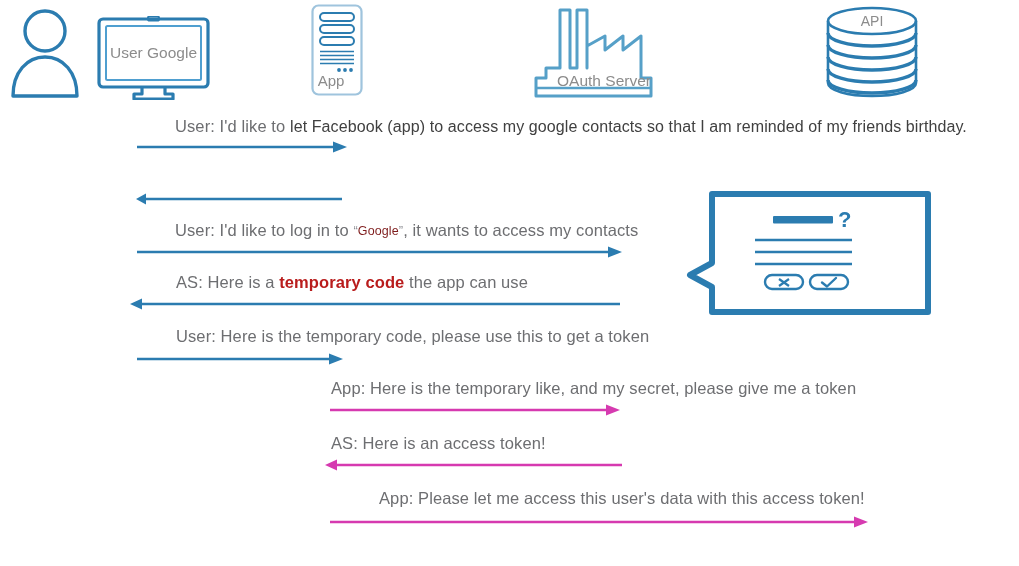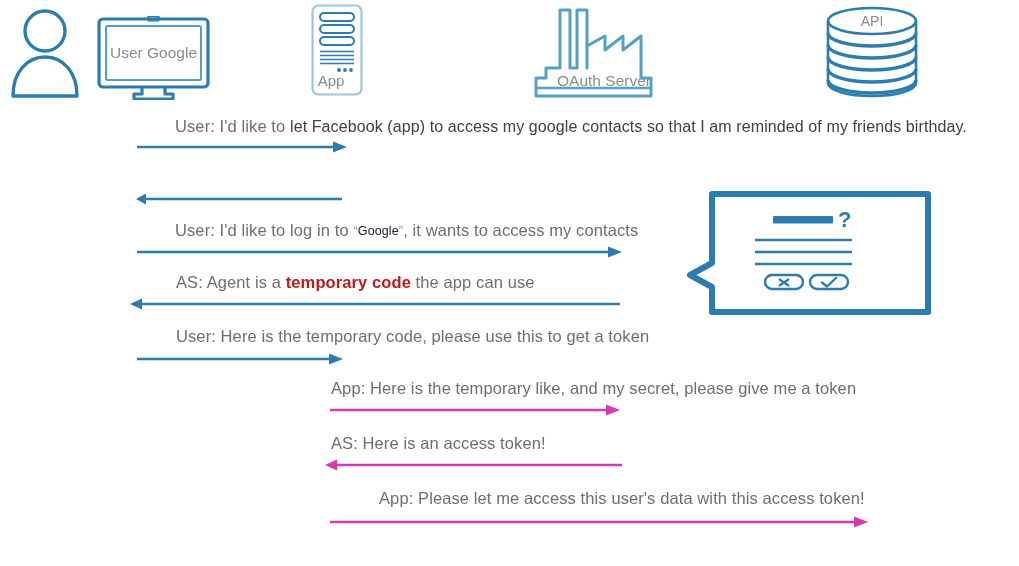--- a/index.html
+++ b/index.html
@@ -40,21 +40,21 @@
   .msg .bold {
     font-weight: bold;
     color: #b91c1c;
   }
   .msg .blue-note {
     color: #404040;
     font-family: "Liberation Sans", sans-serif;
     font-size: 16px;
   }
   .msg .google-tag {
-    color: #0f172a;
+    color: #7f1d1d;
     font-size: 12.5px;
     font-family: "Liberation Sans", sans-serif;
     vertical-align: 1px;
   }
   .msg .quote { color: #8f9096; font-size: 13px; vertical-align: 1px;}
 
   
   .arrow {
     position: absolute;
     height: 14px;
@@ -174,21 +174,21 @@
     <span>User: I'd like to log in to </span><span class="quote">“</span><span class="google-tag">Google</span><span class="quote">”</span><span>, it wants to access my contacts</span>
   </div>
   <div class="arrow" style="left:137px; top:245px;">
     <svg width="487" height="14" viewBox="0 0 487 14">
       <line x1="0" y1="7" x2="473" y2="7" stroke="#2b7cb0" stroke-width="2.6"></line>
       <path d="M471 1.5 L485 7 L471 12.5 Z" fill="#2b7cb0"></path>
     </svg>
   </div>
 
   <div class="msg" style="left:176px; top:273px;">
-    <span>AS: Agent is a </span><span class="bold">temporary code</span><span> the app can use</span>
+    <span>AS: Here is a </span><span class="bold">temporary code</span><span> the app can use</span>
   </div>
   <div class="arrow" style="left:130px; top:297px;">
     <svg width="490" height="14" viewBox="0 0 490 14">
       <line x1="10" y1="7" x2="490" y2="7" stroke="#2b7cb0" stroke-width="2.6"></line>
       <path d="M12 1.5 L0 7 L12 12.5 Z" fill="#2b7cb0"></path>
     </svg>
   </div>
 
   <div class="msg" style="left:176px; top:327px;">User: Here is the temporary code, please use this to get a token</div>
   <div class="arrow" style="left:137px; top:352px;">

